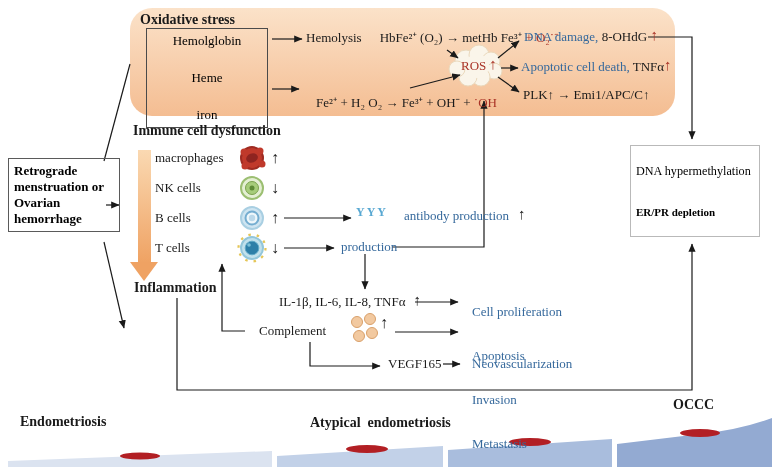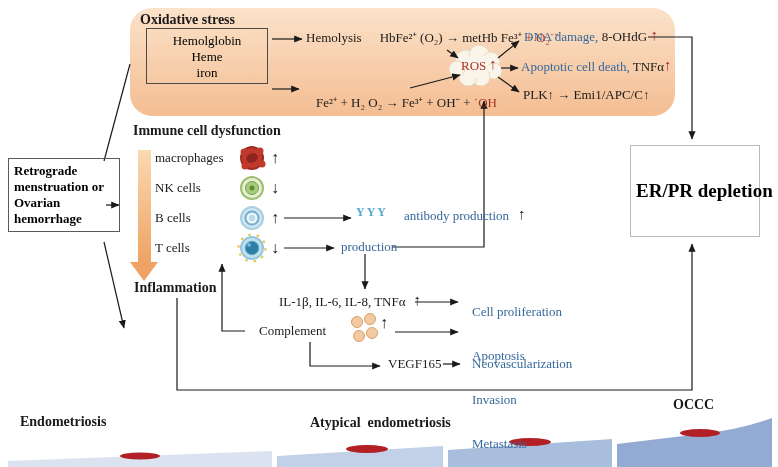--- a/index.html
+++ b/index.html
@@ -7,21 +7,21 @@
           font-family:"Liberation Serif",serif;}
   .t{position:absolute;font-size:13px;color:#1a1a1a;white-space:pre;line-height:1.15;}
   .bold{font-weight:bold;}
   .f14{font-size:14px;}
   .blue{color:var(--text-blue,#36699c);}
   .red{color:var(--accent-red,#a93226);}
   .au{font-size:15px;line-height:1;}
   .dir{position:absolute;font-size:16px;color:#1a1a1a;line-height:1;}
   #ox-box{position:absolute;left:130px;top:8px;width:545px;height:108px;border-radius:22px;
           background:linear-gradient(180deg,var(--box-orange-top,#fbe2c9),var(--box-orange-bottom,#f4bd92));}
-  #src-box{position:absolute;left:146px;top:28px;width:122px;height:56px;border:1.5px solid #4a4a4a;
+  #src-box{position:absolute;left:146px;top:28px;width:122px;height:100px;border:1.5px solid #4a4a4a;
            display:flex;flex-direction:column;justify-content:space-between;align-items:center;
            padding:4px 0;box-sizing:border-box;font-size:13px;}
   #left-box{position:absolute;left:8px;top:158px;width:112px;border:1.5px solid #5a5a5a;
             padding:4px 5px;box-sizing:border-box;font-weight:bold;font-size:13px;line-height:1.24;}
   #epi-box{position:absolute;left:630px;top:145px;width:130px;height:92px;border:1px solid #b9b9b9;
            background:#fff;display:flex;flex-direction:column;justify-content:space-around;
            padding:4px 5px;box-sizing:border-box;font-size:12.2px;white-space:pre;}
   #lines{position:absolute;left:0;top:0;pointer-events:none;}
   #antibody-ic{position:absolute;left:356px;top:205px;font-size:12px;font-weight:bold;letter-spacing:2px;
                color:var(--antibody-blue,#58a8d2);}
@@ -159,21 +159,22 @@
 
   <div class="t fx" style="left:521px;top:60px">
     <span class="blue">Apoptotic cell death,</span>
     <span> TNFα</span>
     <span class="red au" style="margin-top:-2px">↑</span>
   </div>
 
   <div class="t" style="left:523px;top:88px">PLK↑ → Emi1/APC/C↑</div>
 
   <div id="epi-box">
-    <span class="bold" style="font-size:19px">ER/PR depletion</span>
+    <span>DNA hypermethylation</span>
+    <span class="bold" style="font-size:11px">ER/PR depletion</span>
   </div>
 
   <div id="left-box">Retrograde menstruation or Ovarian hemorrhage</div>
 
   <div class="t bold f14" style="left:133px;top:123px">Immune cell dysfunction</div>
 
   <div class="t" style="left:155px;top:151px">macrophages</div>
   <div class="t" style="left:155px;top:181px">NK cells</div>
   <div class="t" style="left:155px;top:211px">B cells</div>
   <div class="t" style="left:155px;top:241px">T cells</div>

